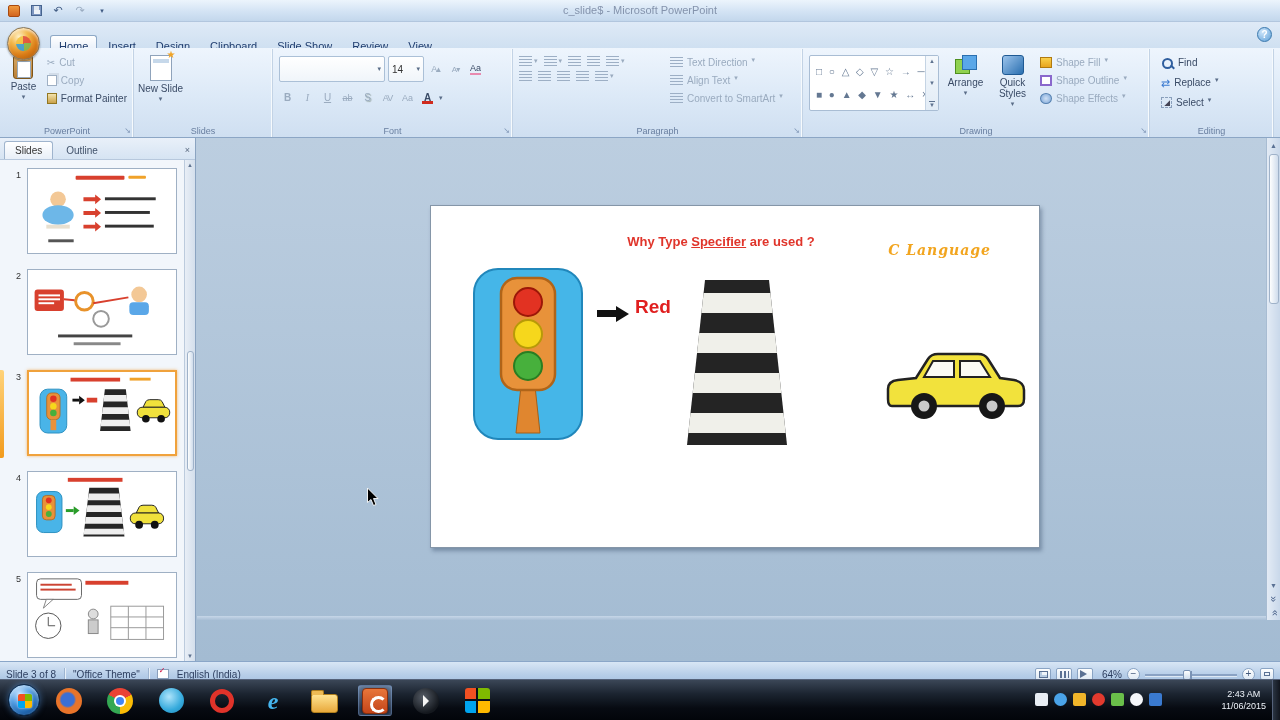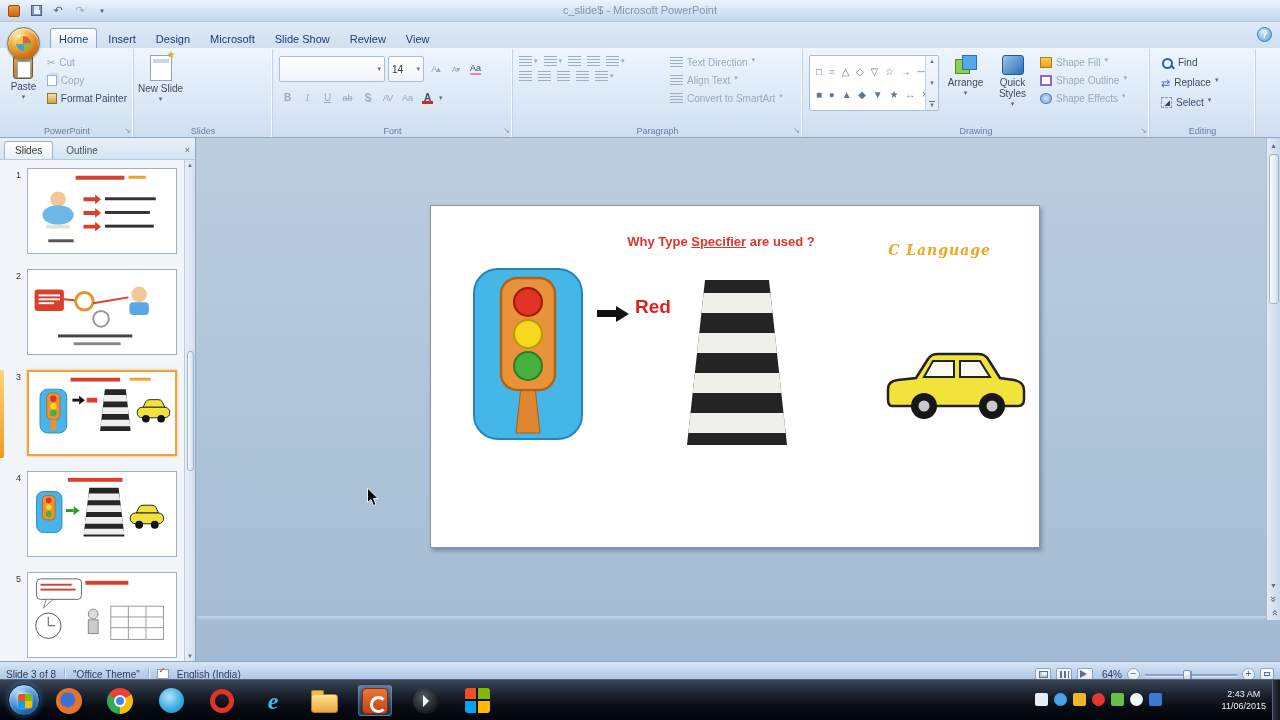--- a/index.html
+++ b/index.html
@@ -17,21 +17,21 @@
 .ic-save::after{content:"";position:absolute;left:2px;bottom:1px;width:6px;height:4px;background:#eef3f8}
 .g-undo::before{content:"↶"}
 .g-redo::before{content:"↷";color:#9aabc0}
 .g-dd::before{content:"▾"}
 .title-text{position:absolute;left:0;right:0;top:4px;text-align:center;font-size:11px;color:#8493ac}
 
 
 .orb{position:absolute;left:7px;top:27px;width:33px;height:33px;border-radius:50%;background:radial-gradient(circle at 35% 28%,#fdf0c8 0%,#f3b74a 30%,#d97b16 62%,#9c4f07 100%);border:1px solid #87765a;box-shadow:inset 0 2px 3px rgba(255,255,255,.7),0 1px 2px rgba(0,0,0,.35);z-index:7}
 .orb::after{content:"";position:absolute;left:8px;top:8px;width:15px;height:15px;border-radius:50%;background:conic-gradient(#e0493b 0 90deg,#7cb94d 90deg 180deg,#2f9fe0 180deg 270deg,#f2c23c 270deg 360deg);opacity:.85}
 .tabrow{position:absolute;left:0;right:0;top:22px;height:26px;background:linear-gradient(#dfeaf7,#cfe0f1);display:flex;align-items:flex-end;padding-left:50px;gap:2px}
-.tab{font-size:11px;color:#1e3c6e;padding:4px 8px 5px;border:1px solid transparent;border-bottom:none;border-radius:3px 3px 0 0;position:relative;top:2px;white-space:nowrap}
+.tab{font-size:11px;color:#1e3c6e;padding:4px 8px 5px;border:1px solid transparent;border-bottom:none;border-radius:3px 3px 0 0;position:relative;top:9px;white-space:nowrap}
 .tab.active{background:linear-gradient(#ffffff,#eaf1fa 60%,#dde9f6);border-color:#8da8c6}
 .help-btn{position:absolute;right:8px;top:5px;width:15px;height:15px;border-radius:50%;background:radial-gradient(circle at 35% 30%,#cfe6fa,#5fa0d8);border:1px solid #3a78ad;color:#fff;font-size:10px;font-weight:bold;display:flex;align-items:center;justify-content:center}
 .g-q::before{content:"?"}
 
 
 .ribbon{position:absolute;left:0;right:0;top:48px;height:90px;background:linear-gradient(#eef5fd,#dce9f7 55%,#cfdff1);border-bottom:1px solid #8ca6c5;display:flex;padding:1px 0 0 1px}
 .rgroup{position:relative;flex:0 0 auto;border-right:1px solid #c3d3e5;box-shadow:inset -1px 0 0 #f6fafd;padding:3px 2px 15px 3px}
 .rg-label{position:absolute;left:0;right:0;bottom:1px;text-align:center;font-size:9px;color:#687e9f}
 .launcher{position:absolute;right:2px;bottom:2px;font-size:8px;color:#7e94b5;line-height:8px}
 .g-launch::before{content:"↘"}
@@ -210,21 +210,21 @@
       <span class="qbtn g-dd small7"></span>
     </div>
     <div class="title-text">c_slide$ - Microsoft PowerPoint</div>
   </div>
 
   <div class="orb"></div>
   <div class="tabrow">
     <span class="tab active">Home</span>
     <span class="tab">Insert</span>
     <span class="tab">Design</span>
-    <span class="tab">Microsoft</span>
+    <span class="tab">Clipboard</span>
     <span class="tab">Slide Show</span>
     <span class="tab">Review</span>
     <span class="tab">View</span>
     <span class="help-btn g-q"></span>
   </div>
 
   <div class="ribbon">
 
     <div class="rgroup" style="width:133px">
       <div class="rg-body">
@@ -394,21 +394,21 @@
             <span class="ic ic-effects"></span>
             <span>Shape Effects</span>
             <span class="dd g-dd dis"></span>
           </div>
         </div>
       </div>
       <div class="rg-label">Drawing</div>
       <span class="launcher g-launch"></span>
     </div>
 
-    <div class="rgroup" style="width:106px">
+    <div class="rgroup" style="width:124px">
       <div class="vstack" style="padding-left:4px">
         <div class="srow">
           <span class="ic ic-find"></span>
           <span>Find</span>
         </div>
         <div class="srow">
           <span class="ic g-replace"></span>
           <span>Replace</span>
           <span class="dd g-dd"></span>
         </div>

